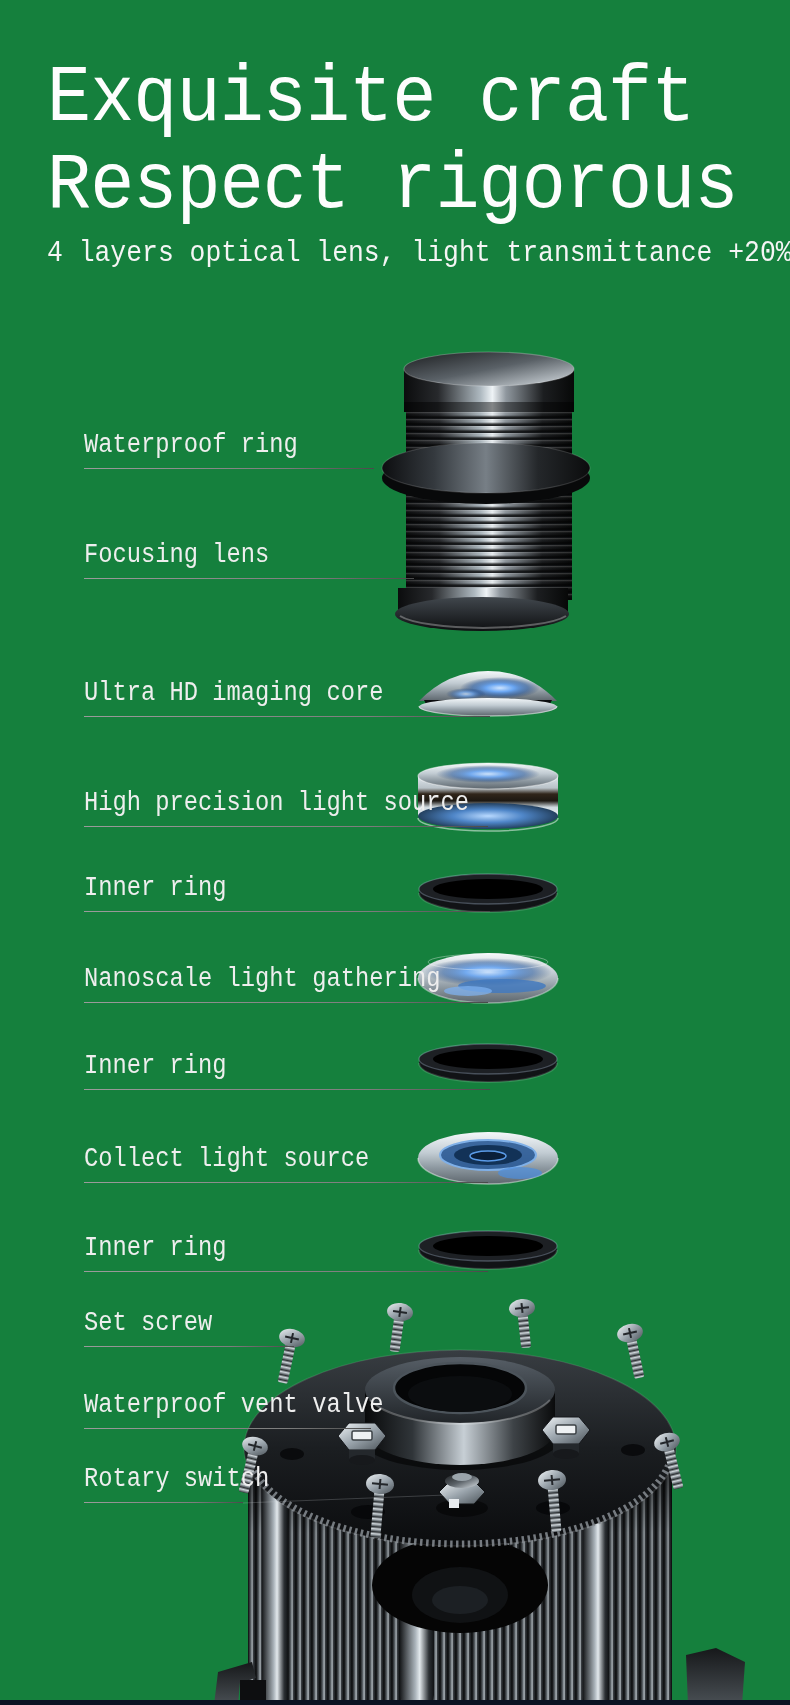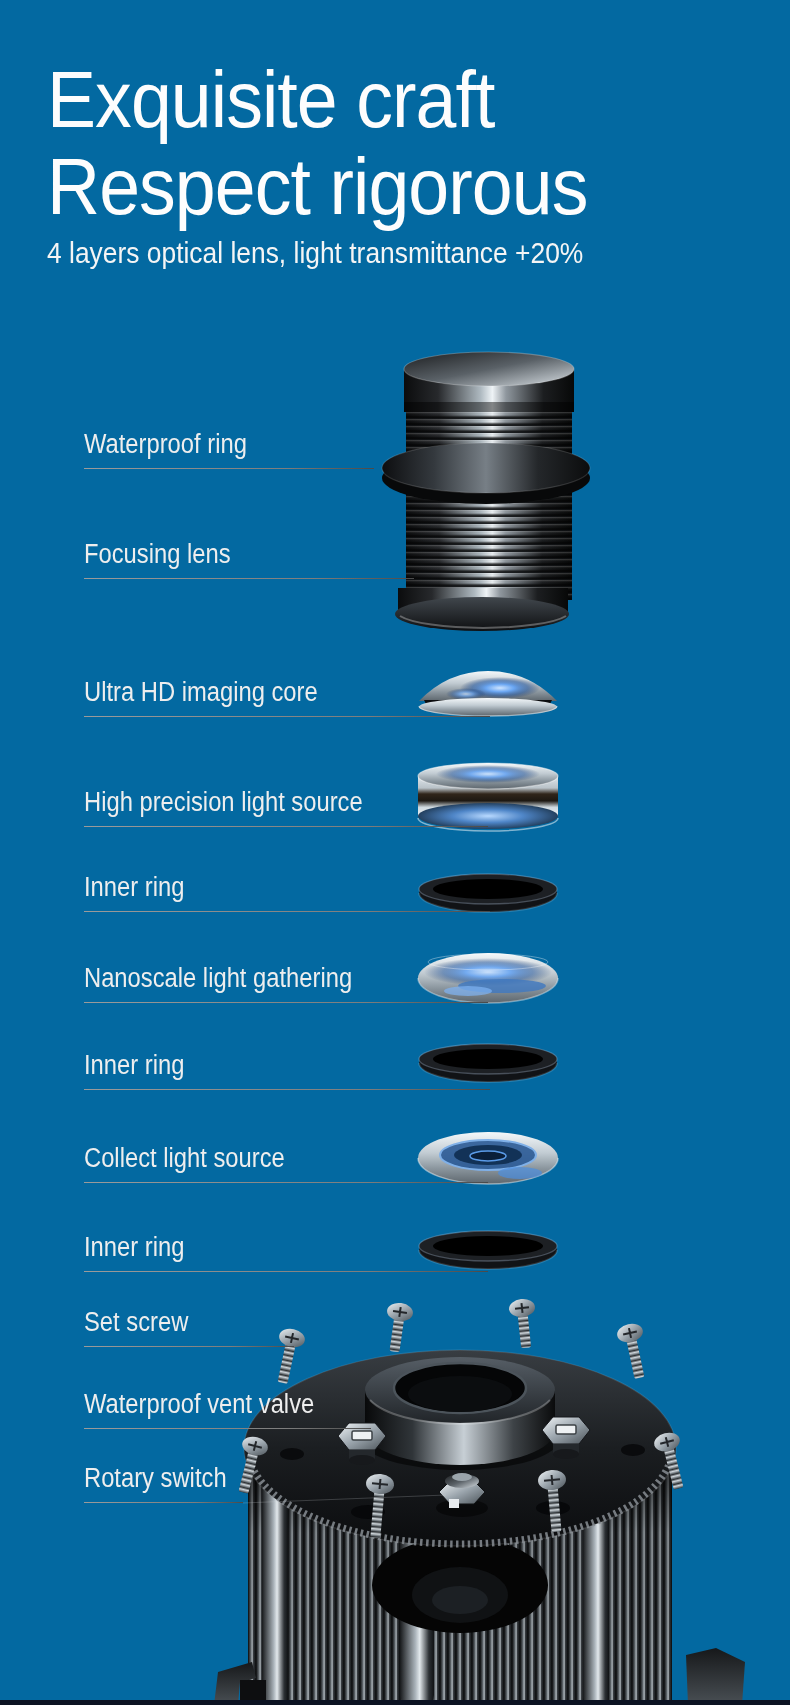--- a/index.html
+++ b/index.html
@@ -1,17 +1,17 @@
 <!DOCTYPE html>
 <html><head>
 <meta charset="utf-8">
 <style>
   html,body{margin:0;padding:0;background:#000;}
-  .stage{position:relative;width:790px;height:1705px;background:#0369a1;overflow:hidden;
-         font-family:Liberation Sans, sans-serif;}
+  .stage{position:relative;width:790px;height:1705px;background:#15803d;overflow:hidden;
+         font-family:Liberation Mono, monospace;}
   .title{position:absolute;left:47px;top:56px;color:#fdfdfd;font-size:79px;line-height:87px;
          font-weight:400;letter-spacing:-1px;transform:scaleX(0.93);transform-origin:left top;white-space:nowrap;}
   .subtitle{position:absolute;left:47px;top:236px;color:#f5f5f5;font-size:30px;font-weight:400;
          transform:scaleX(0.88);transform-origin:left top;white-space:nowrap;}
   .label-row{position:absolute;left:84px;height:40px;}
   .label-text{position:absolute;left:0;bottom:9px;color:#eeeeee;font-size:27px;font-weight:400;
          transform:scaleX(0.88);transform-origin:left bottom;white-space:nowrap;display:inline-block;}
   .label-line{position:absolute;left:0;bottom:0;height:1px;
          background:linear-gradient(90deg,#9b9b9b 0%,#7d7d7d 70%,#4a4a4a 100%);}
   .art{position:absolute;left:0;top:0;}

